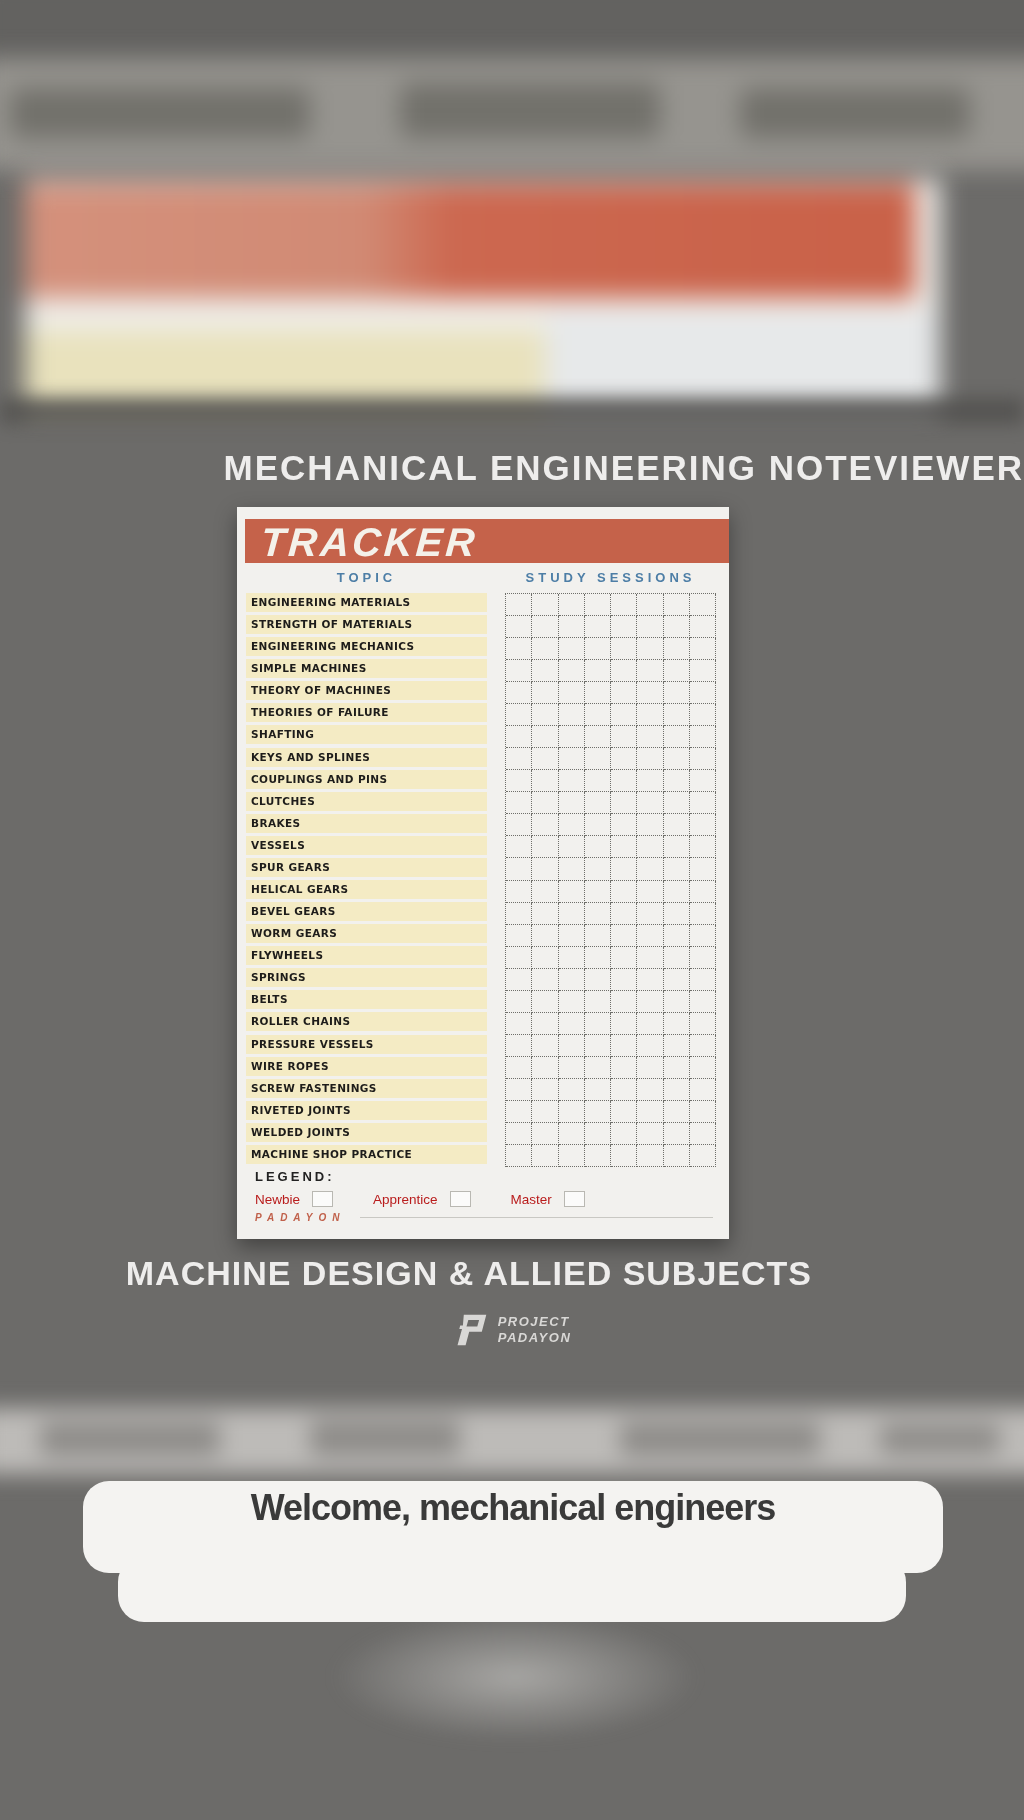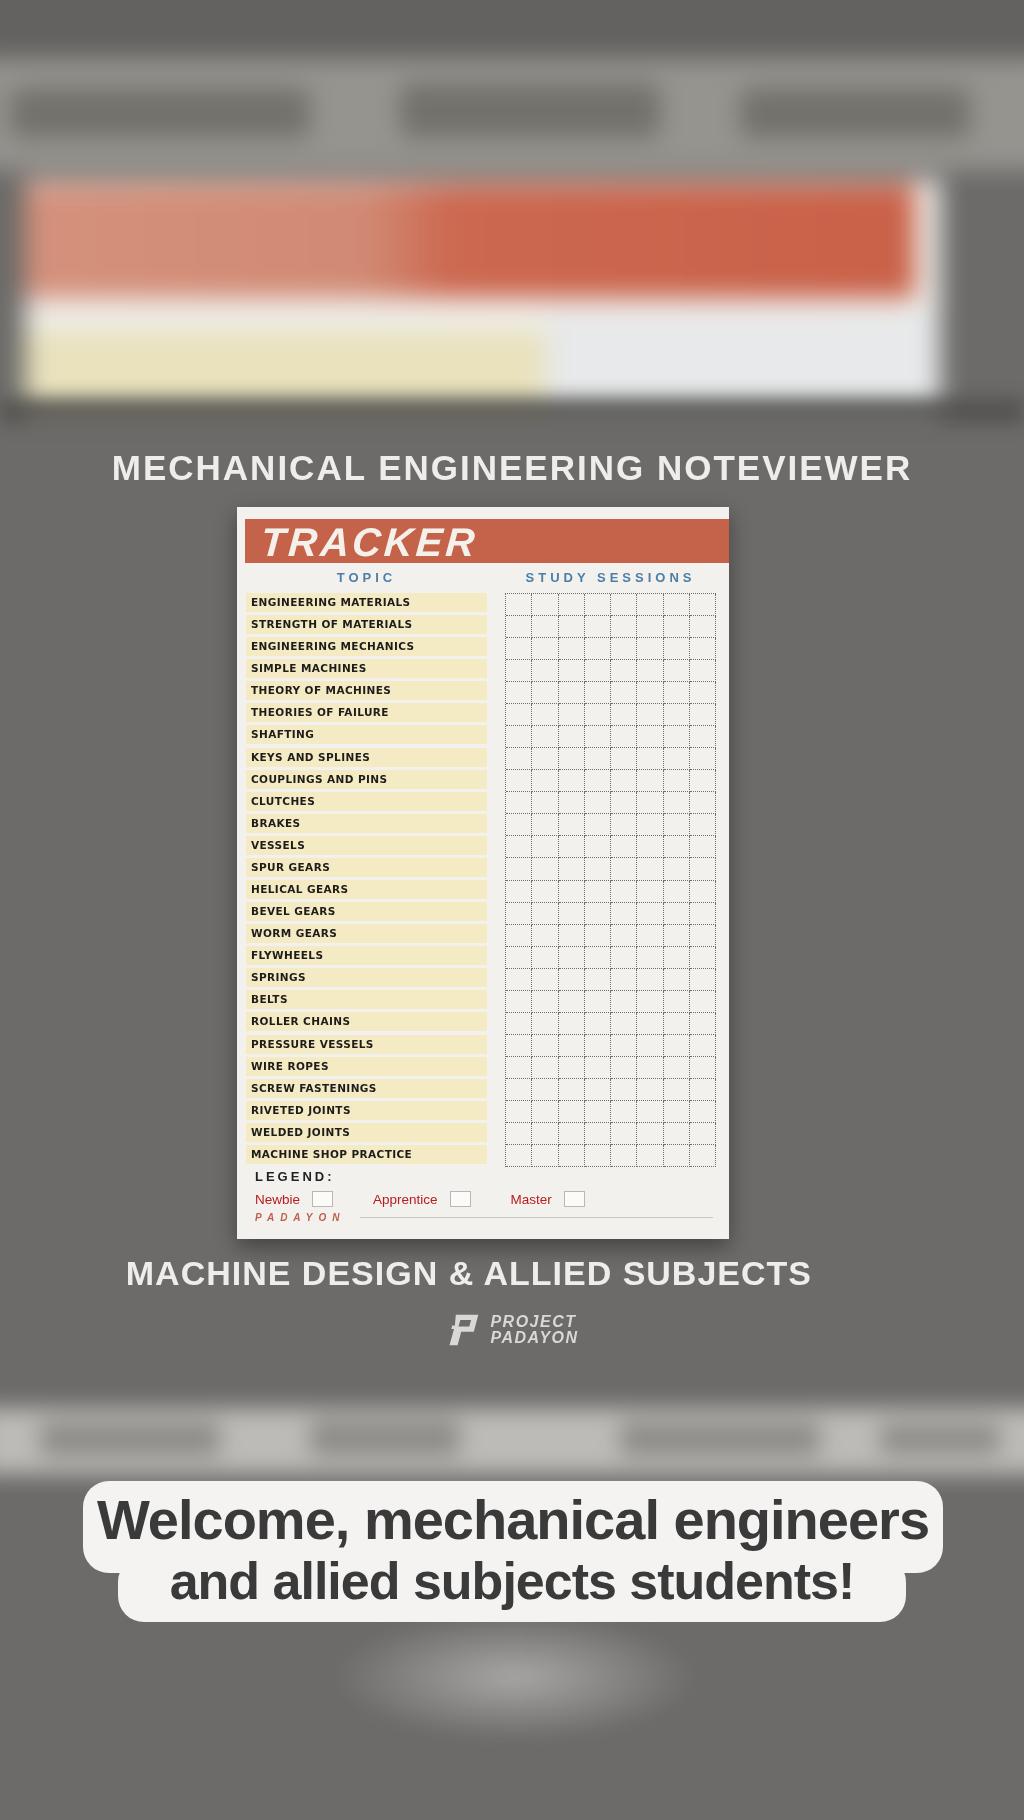--- a/index.html
+++ b/index.html
@@ -10,21 +10,21 @@
   .top-band { left:-20px; top:58px; width:1070px; height:112px; background:#96948f; position:absolute; filter:blur(12px); }
   .top-band .blob { position:absolute; background:#55534f; opacity:.55; border-radius:10px; }
   .doc-blur { left:25px; top:178px; width:915px; height:232px; position:absolute; filter:blur(13px); background:#efeeea; }
   .doc-blur .doc-header { position:absolute; left:0; top:6px; width:890px; height:114px;
       background:linear-gradient(90deg,#d4917c 0%,#d18a74 38%,#cc6850 48%,#c96148 100%); }
   .doc-blur .doc-cream { position:absolute; left:0; bottom:0; width:520px; height:80px; background:#e9e2bd; }
   .doc-blur .doc-paper { position:absolute; left:520px; bottom:0; width:395px; height:100px; background:#e7e9ea; }
   .doc-shadow { position:absolute; left:0; top:398px; width:1024px; height:26px; background:#4f4e4c; filter:blur(9px); opacity:.8; }
 
   
-  .headline { position:absolute; left:0; top:448px; width:1024px; text-align:center;
+  .headline { position:absolute; left:0; top:448px; width:1024px; text-align:right;
       color:#eeedec; font-size:35px; font-weight:bold; letter-spacing:2px; }
 
   
   .card { position:absolute; left:237px; top:507px; width:492px; height:732px;
       background:#f2f1ee; box-shadow:0 8px 20px rgba(0,0,0,.38); }
   .banner { position:absolute; left:8px; top:12px; width:484px; height:44px; background:#c5624a; }
   .banner-text { position:absolute; left:16px; top:1px; color:#f4f1ea; font-size:40px; font-weight:bold;
       font-style:italic; letter-spacing:3px; transform:skewX(-4deg); font-family:"Liberation Sans",sans-serif; }
   .col-header { position:absolute; top:63px; text-align:center; color:#4d7ea6;
       font-size:13px; font-weight:bold; letter-spacing:4px; }
@@ -54,37 +54,37 @@
   .brand-name { color:#c0604a; font-size:10px; font-weight:bold; letter-spacing:6px; font-style:italic; }
   .brand-line { flex:1; height:1px; background:#c9c8c3; margin-left:14px; margin-right:2px; }
 
   
   .subtitle { position:absolute; left:0; top:1254px; width:812px; text-align:right;
       color:#eeedec; font-size:34px; font-weight:bold; letter-spacing:1px; }
   .logo { position:absolute; left:0; top:1312px; width:1024px; display:flex;
       justify-content:center; align-items:center; gap:9px; }
   .logo-icon { width:36px; height:36px; }
   .logo-text { display:flex; flex-direction:column; line-height:16px; }
-  .logo-text span { color:#d9d8d6; font-size:16px; font-weight:bold; font-style:italic; letter-spacing:1.5px; }
+  .logo-text span { color:#d9d8d6; font-size:13px; font-weight:bold; font-style:italic; letter-spacing:1.5px; }
 
   
   .bottom-band { position:absolute; left:-20px; top:1408px; width:1070px; height:66px;
       background:#bdbbb8; filter:blur(11px); }
   .bottom-band .blob { position:absolute; background:#6e6c69; opacity:.6; border-radius:8px; }
   .bottom-glow { position:absolute; left:330px; top:1612px; width:370px; height:130px;
       background:radial-gradient(ellipse at center, rgba(200,199,196,.65) 0%, rgba(200,199,196,0) 70%);
       filter:blur(8px); }
 
   
   .caption-b1 { position:absolute; left:83px; top:1481px; width:860px; height:92px;
       background:#f4f3f1; border-radius:26px; }
   .caption-b2 { position:absolute; left:118px; top:1556px; width:788px; height:66px;
       background:#f4f3f1; border-radius:26px; }
   .caption-l1 { position:absolute; left:83px; top:1487px; width:860px; text-align:center;
-      color:#3a3a3a; font-size:56px; font-weight:600; letter-spacing:-1px; }
+      color:#3a3a3a; font-size:36px; font-weight:600; letter-spacing:-1px; }
   .caption-l2 { position:absolute; left:118px; top:1551px; width:788px; text-align:center;
       color:#3a3a3a; font-size:52px; font-weight:600; letter-spacing:-1px; }
 </style>
 </head>
 <body>
 
 <div class="canvas">
 
   <div class="top-dark"></div>
   <div class="top-band">
@@ -386,15 +386,14 @@
     <div class="blob" style="left:60px;top:14px;width:180px;height:34px;"></div>
     <div class="blob" style="left:330px;top:12px;width:150px;height:36px;"></div>
     <div class="blob" style="left:640px;top:14px;width:200px;height:34px;"></div>
     <div class="blob" style="left:900px;top:16px;width:120px;height:30px;"></div>
   </div>
   <div class="bottom-glow"></div>
 
   <div class="caption-b1"></div>
   <div class="caption-b2"></div>
   <div class="caption-l1">Welcome, mechanical engineers</div>
-  <div class="caption-l2">and allied subjects students!</div>
 
 </div>
 
 </body></html>

